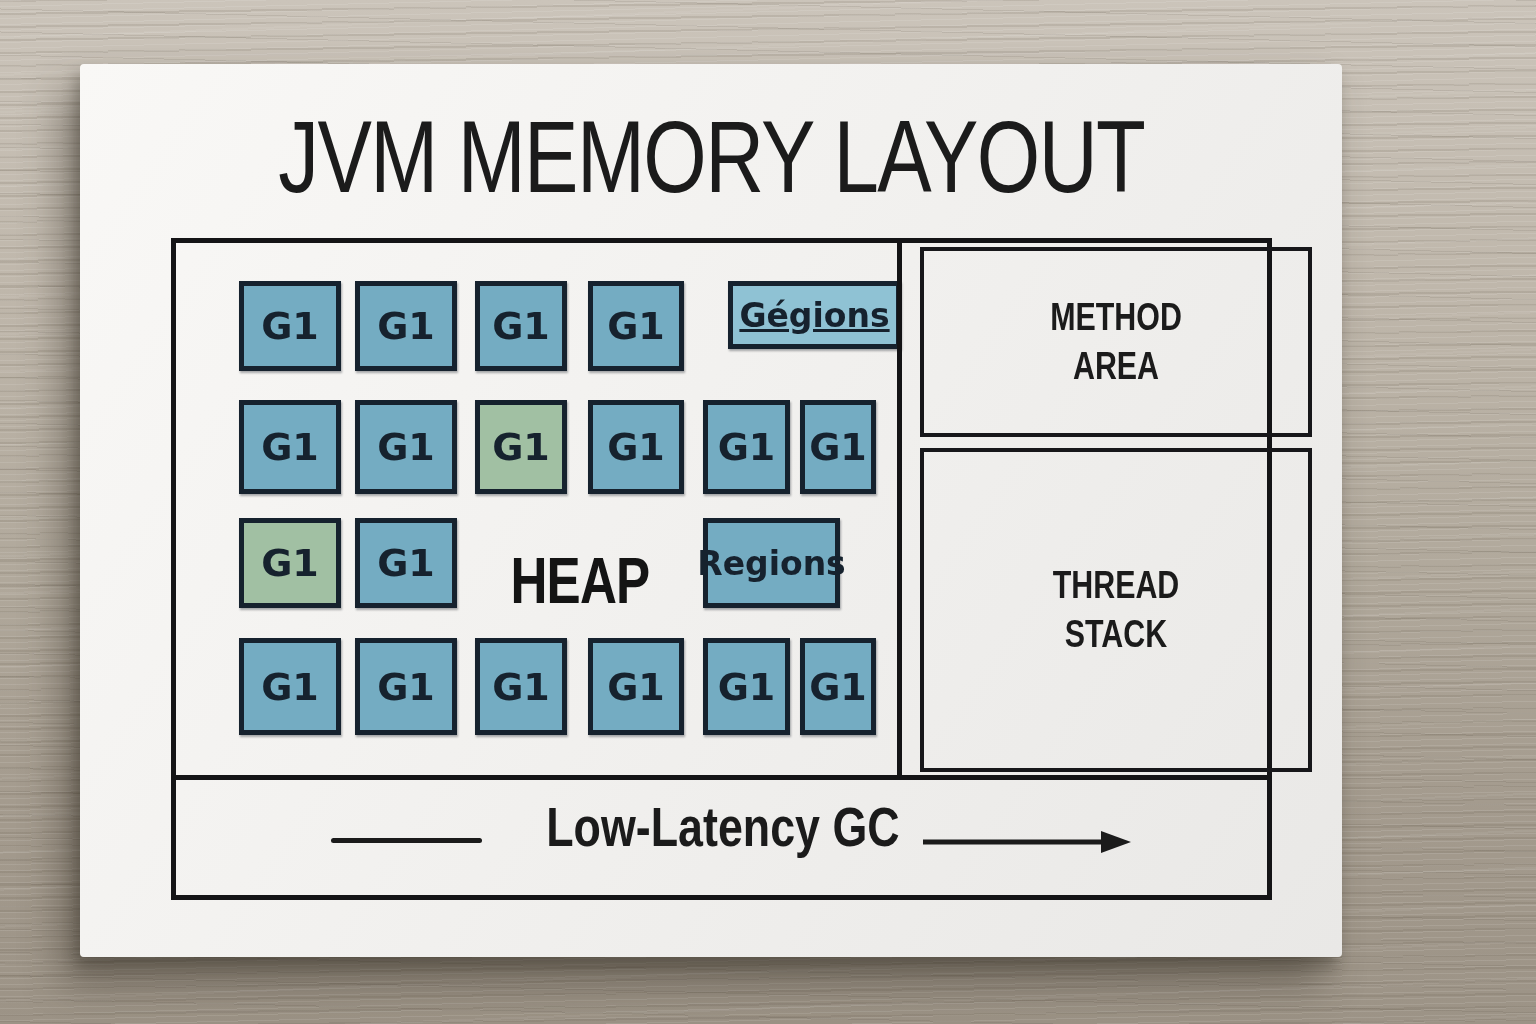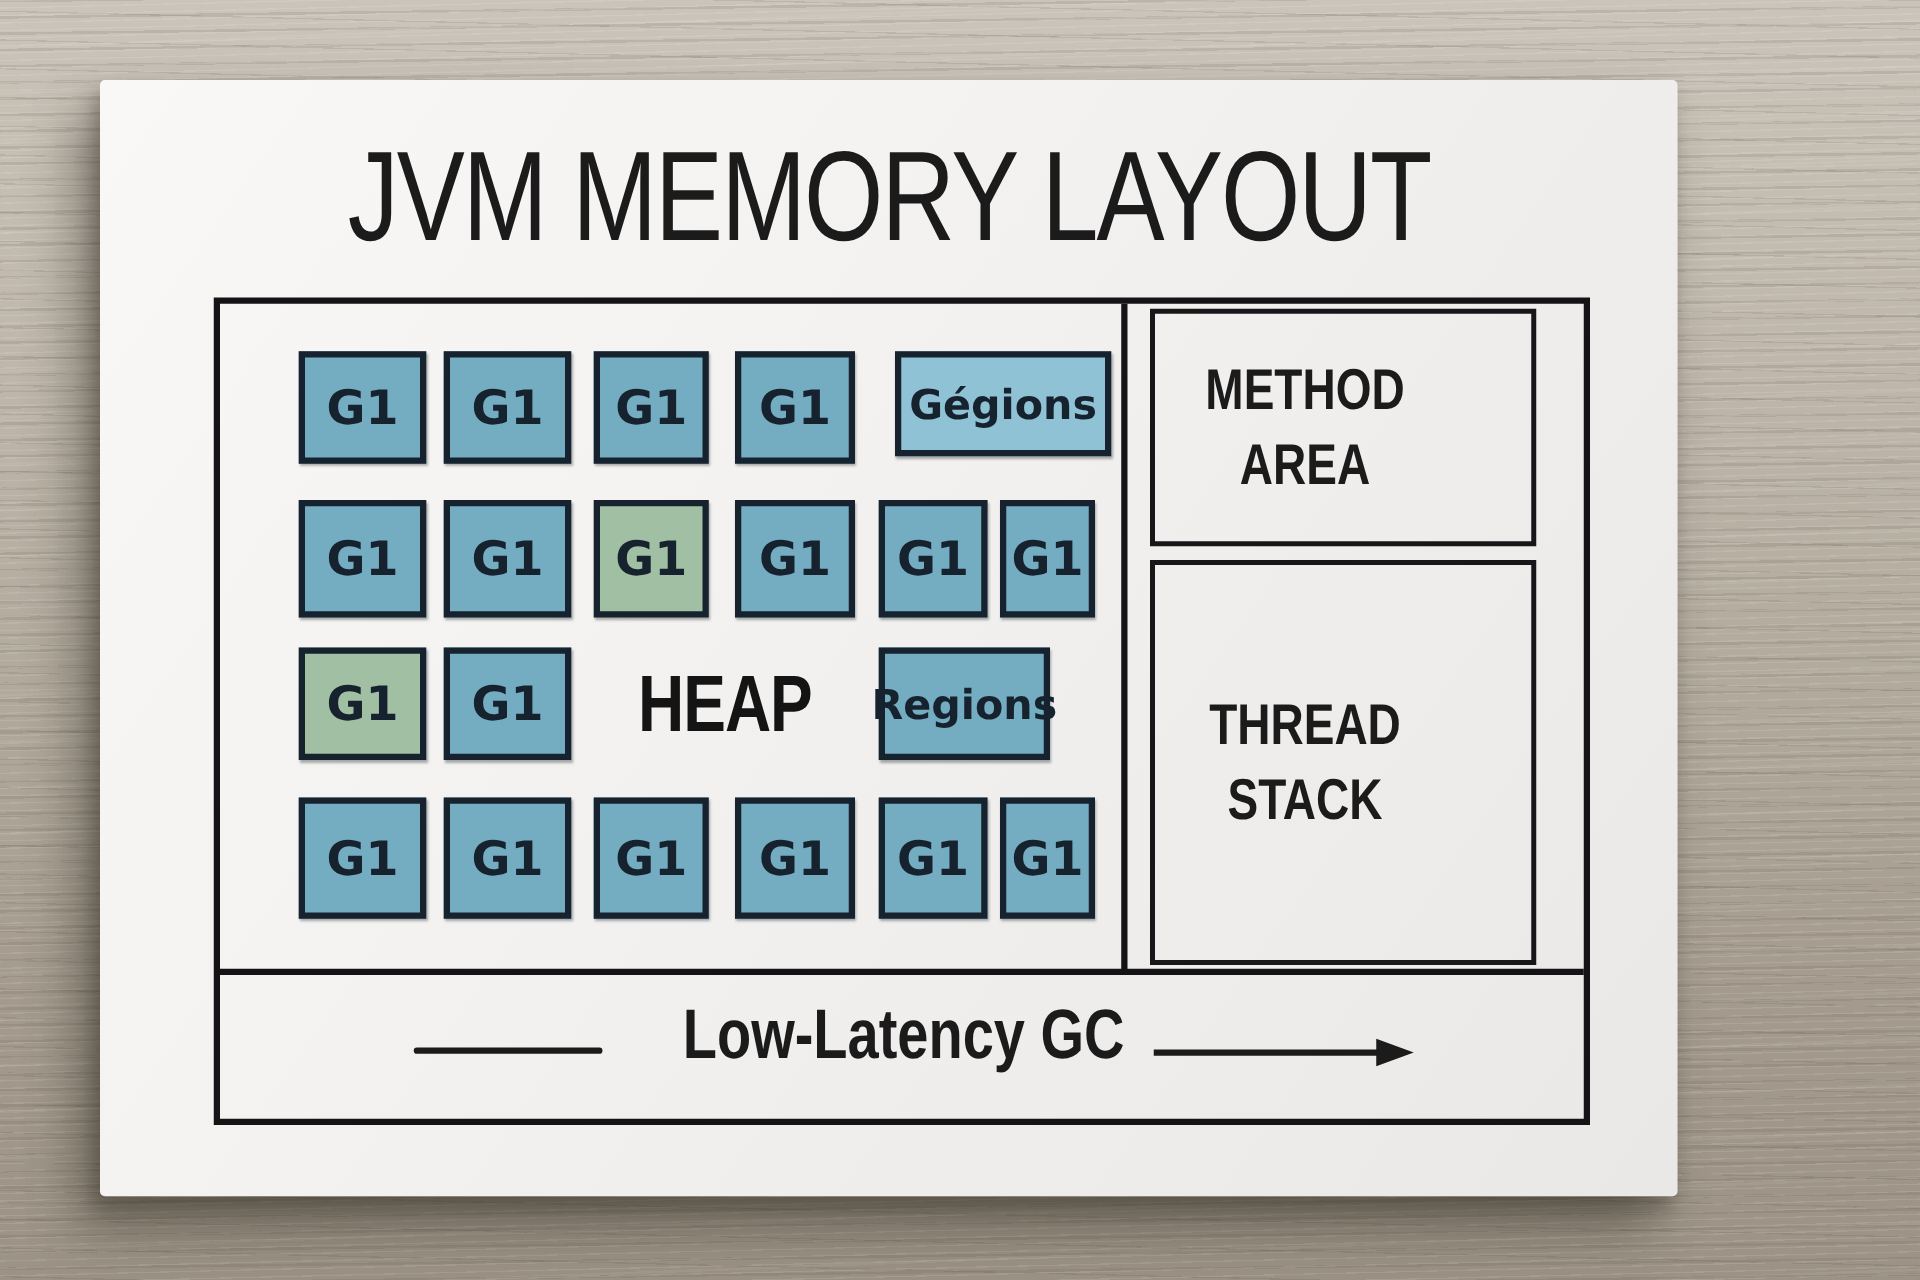--- a/index.html
+++ b/index.html
@@ -43,23 +43,23 @@
   .region.blue_light{background:#8fc2d4;}
   .region.green{background:#a1c0a3;}
   .region.span2{font-size:33px;}
   .heap-label{
     position:absolute;display:flex;align-items:center;justify-content:center;
     font-weight:bold;font-size:64px;color:#141414;letter-spacing:-1px;white-space:nowrap;
   }
   .divider-v{position:absolute;left:721px;top:0;width:5px;height:537px;background:#141416;}
   .divider-h{position:absolute;left:0;top:532px;width:100%;height:5px;background:#141416;}
   .panel-cell{
-    position:absolute;left:744px;width:309px;box-sizing:border-box;
-    border:4px solid #17171a;display:flex;align-items:center;justify-content:flex-start;
-    text-align:center;color:#1b1b1b;font-weight:bold;font-size:46px;line-height:1.3;
+    position:absolute;left:744px;width:392px;box-sizing:border-box;
+    border:4px solid #17171a;display:flex;align-items:center;justify-content:center;
+    text-align:center;color:#1b1b1b;font-weight:bold;font-size:38px;line-height:1.3;
   }
   .panel-cell .cond{width:240px;}
   .cell-method{top:4px;height:190px;}
   .cell-thread{top:205px;height:324px;}
   .gc-strip{position:absolute;left:0;top:537px;width:1091px;height:115px;}
   .gc-line{position:absolute;left:155px;top:58px;width:151px;height:5px;background:#1b1b1b;border-radius:3px;}
   .gc-label{
     position:absolute;left:326px;top:14px;width:398px;text-align:center;
     color:#1b1b1b;font-weight:bold;font-size:56px;white-space:nowrap;
   }
@@ -71,30 +71,30 @@
 <div class="card">
   <h1 class="title"><span class="cond">JVM MEMORY LAYOUT</span></h1>
 
   <div class="frame">
 
     <div class="heap-area">
         <div class="region blue" style="left: 63px; top: 38px; width: 102px; height: 90px;">G1</div>
         <div class="region blue" style="left: 179px; top: 38px; width: 102px; height: 90px;">G1</div>
         <div class="region blue" style="left: 299px; top: 38px; width: 92px; height: 90px;">G1</div>
         <div class="region blue" style="left: 412px; top: 38px; width: 96px; height: 90px;">G1</div>
-        <div class="region blue_light span2" style="left: 540px; top: 38px; width: 173px; height: 84px;">Gégions</div>
+        <div class="region blue_light span2" style="left: 552px; top: 38px; width: 173px; height: 68px; text-decoration: underline;">Gégions</div>
         <div class="region blue" style="left: 63px; top: 157px; width: 102px; height: 94px;">G1</div>
         <div class="region blue" style="left: 179px; top: 157px; width: 102px; height: 94px;">G1</div>
         <div class="region green" style="left: 299px; top: 157px; width: 92px; height: 94px;">G1</div>
         <div class="region blue" style="left: 412px; top: 157px; width: 96px; height: 94px;">G1</div>
         <div class="region blue" style="left: 527px; top: 157px; width: 87px; height: 94px;">G1</div>
         <div class="region blue" style="left: 624px; top: 157px; width: 76px; height: 94px;">G1</div>
         <div class="region green" style="left: 63px; top: 275px; width: 102px; height: 90px;">G1</div>
         <div class="region blue" style="left: 179px; top: 275px; width: 102px; height: 90px;">G1</div>
-        <div class="heap-label" style="left: 299px; top: 275px; width: 209px; height: 90px;">
+        <div class="heap-label" style="left: 299px; top: 293px; width: 209px; height: 90px;">
           <span class="cond">HEAP</span>
         </div>
         <div class="region blue span2" style="left: 527px; top: 275px; width: 137px; height: 90px;">Regions</div>
         <div class="region blue" style="left: 63px; top: 395px; width: 102px; height: 97px;">G1</div>
         <div class="region blue" style="left: 179px; top: 395px; width: 102px; height: 97px;">G1</div>
         <div class="region blue" style="left: 299px; top: 395px; width: 92px; height: 97px;">G1</div>
         <div class="region blue" style="left: 412px; top: 395px; width: 96px; height: 97px;">G1</div>
         <div class="region blue" style="left: 527px; top: 395px; width: 87px; height: 97px;">G1</div>
         <div class="region blue" style="left: 624px; top: 395px; width: 76px; height: 97px;">G1</div>
       </div>

